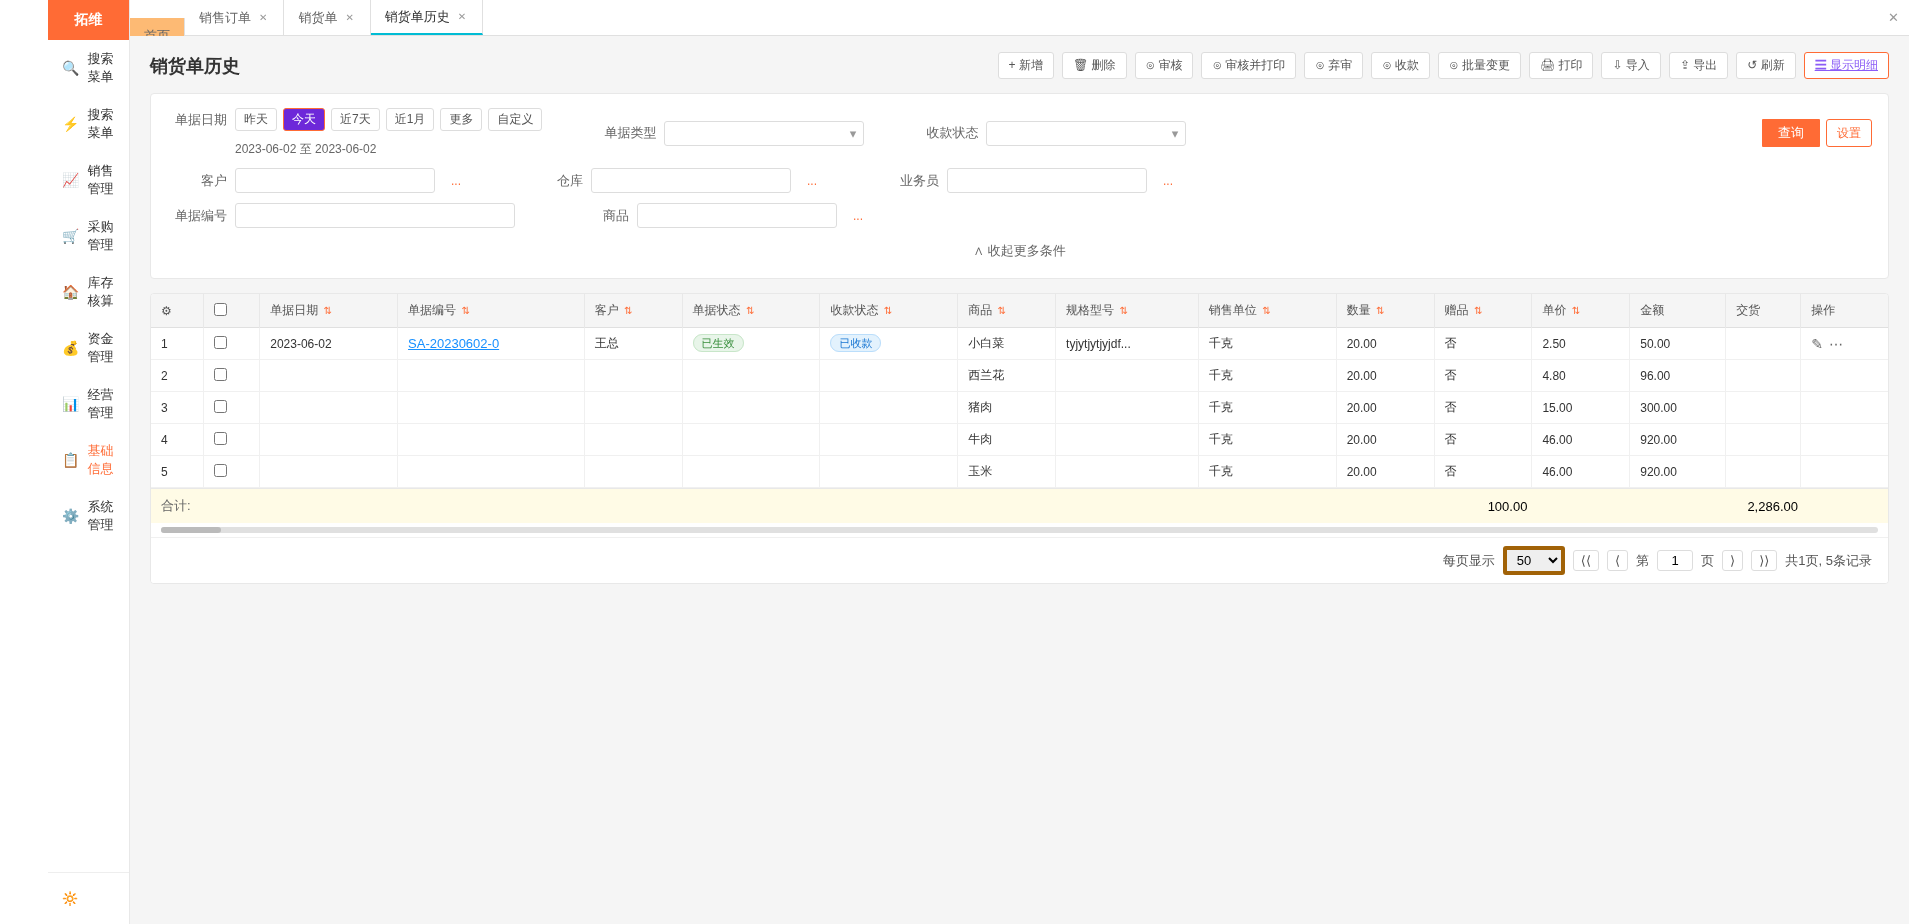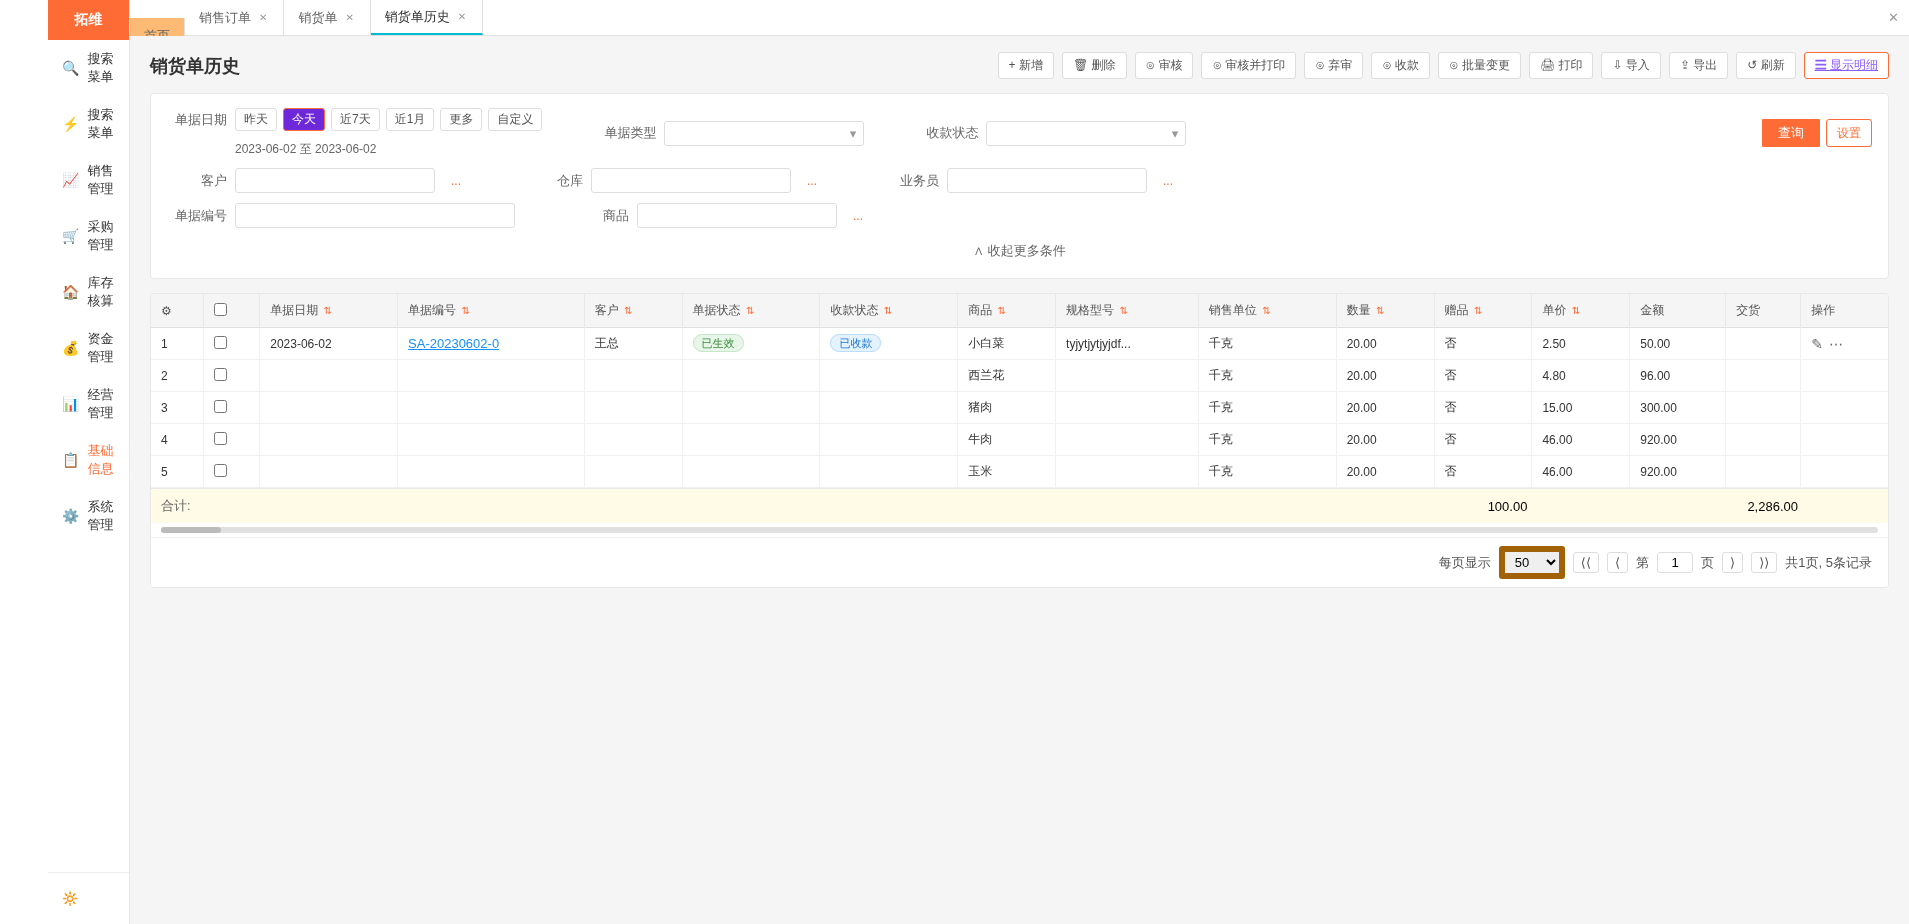--- a/index.html
+++ b/index.html
@@ -284,21 +284,21 @@
       align-items: center;
       justify-content: flex-end;
       padding: 8px 16px;
       gap: 8px;
       font-size: 12px;
       color: #555;
       background: #fff;
       border-top: 1px solid #f0f0f0;
     }
     .page-size-select {
-      border: 6px solid #a16207;
+      border: 4px solid #a16207;
       border-radius: 3px;
       padding: 2px 6px;
     }
     .page-btn {
       padding: 2px 7px;
       border: 1px solid #ddd;
       border-radius: 3px;
       cursor: pointer;
       background: #fff;
       color: #555;

